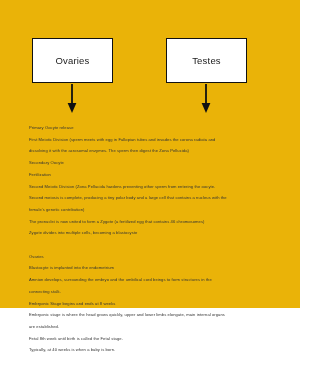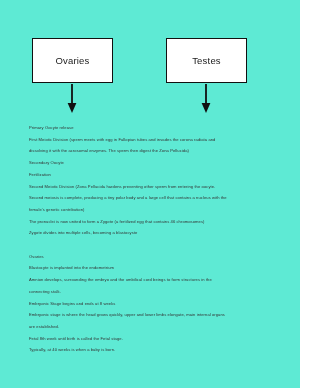--- a/index.html
+++ b/index.html
@@ -11,22 +11,22 @@
     height: 388px;
     background: #ffffff;
     font-family: "Liberation Sans", sans-serif;
     color: #2b2b2b;
     overflow: hidden;
     position: relative;
   }
   .page {
     position: relative;
     width: 300px;
-    height: 388px;
-    background: #5eead4;
+    height: 308px;
+    background: #eab308;
   }
 
   
   .diagram {
     position: relative;
     height: 118px;
     width: 300px;
   }
   .node {
     position: absolute;

